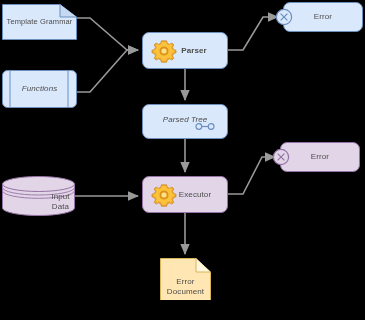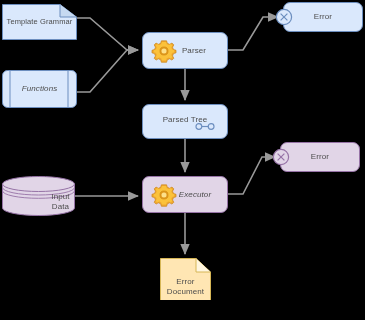--- a/index.html
+++ b/index.html
@@ -146,32 +146,32 @@
 
   <div class="node rbox blue-fill" style="left:142px; top:32px; width:86px; height:37px;">
     <svg class="gear" viewBox="0 0 32 32">
       <g>
         <path d="M16,3.5 l3.2,0 l0.9,3.1 l2.9,1.2 l2.8,-1.6 l2.3,2.3 l-1.6,2.8 l1.2,2.9 l3.1,0.9 l0,3.2 l-3.1,0.9 l-1.2,2.9 l1.6,2.8 l-2.3,2.3 l-2.8,-1.6 l-2.9,1.2 l-0.9,3.1 l-3.2,0 l-3.2,0 l-0.9,-3.1 l-2.9,-1.2 l-2.8,1.6 l-2.3,-2.3 l1.6,-2.8 l-1.2,-2.9 l-3.1,-0.9 l0,-3.2 l3.1,-0.9 l1.2,-2.9 l-1.6,-2.8 l2.3,-2.3 l2.8,1.6 l2.9,-1.2 l0.9,-3.1 z" fill="#f0a830" stroke="#c9820f" stroke-width="0.8" stroke-linejoin="round"></path>
         <path d="M16,5 l2.6,0 l0.8,2.7 l2.5,1 l2.4,-1.3 l1.9,1.9 l-1.3,2.4 l1,2.5 l2.7,0.8 l0,2.6 l-2.7,0.8 l-1,2.5 l1.3,2.4 l-1.9,1.9 l-2.4,-1.3 l-2.5,1 l-0.8,2.7 l-2.6,0 l-2.6,0 l-0.8,-2.7 l-2.5,-1 l-2.4,1.3 l-1.9,-1.9 l1.3,-2.4 l-1,-2.5 l-2.7,-0.8 l0,-2.6 l2.7,-0.8 l1,-2.5 l-1.3,-2.4 l1.9,-1.9 l2.4,1.3 l2.5,-1 l0.8,-2.7 z" fill="#fbc23b"></path>
         <circle cx="16" cy="16" r="5" fill="#e09a1e" stroke="#c9820f" stroke-width="0.7"></circle>
         <circle cx="16" cy="16" r="3.1" fill="#fde08a"></circle>
       </g>
     </svg>
-    <span class="label" style="margin-left:18px;">Parser</span>
+    <span class="label" style="margin-left:18px;font-weight:bold;">Parser</span>
   </div>
 
   <div class="node rbox blue-fill" style="left:283px; top:2px; width:80px; height:30px;">
     <svg class="err-x" viewBox="0 0 18 18">
       <circle cx="9" cy="9" r="7.6" fill="#dae8fc" stroke="#6c8ebf" stroke-width="1.2"></circle>
       <path d="M5.6,5.6 L12.4,12.4 M12.4,5.6 L5.6,12.4" stroke="#6c8ebf" stroke-width="1.2" fill="none"></path>
     </svg>
     <span class="label">Error</span>
   </div>
 
-  <div class="node rbox blue-fill" style="left:142px; top:104px; width:86px; height:35px;">
+  <div class="node rbox blue-fill" style="left:142px; top:104px; width:86px; height:35px;font-style:italic;">
     <span class="label" style="margin-bottom:3px;">Parsed Tree</span>
     <svg class="link-ic" viewBox="0 0 22 10">
       <circle cx="4.2" cy="5" r="3.2" fill="none" stroke="#6c8ebf" stroke-width="1.3"></circle>
       <circle cx="17.8" cy="5" r="3.2" fill="none" stroke="#6c8ebf" stroke-width="1.3"></circle>
       <line x1="7.4" y1="5" x2="14.6" y2="5" stroke="#6c8ebf" stroke-width="1.3"></line>
     </svg>
   </div>
 
   <div class="node cyl" style="left:2px; top:176px; width:73px; height:40px;padding-left:44px;">
     <svg class="cylbody" viewBox="0 0 73 40" preserveAspectRatio="none">
@@ -185,21 +185,21 @@
 
   <div class="node rbox purple-fill" style="left:142px; top:176px; width:86px; height:37px;">
     <svg class="gear" viewBox="0 0 32 32">
       <g>
         <path d="M16,3.5 l3.2,0 l0.9,3.1 l2.9,1.2 l2.8,-1.6 l2.3,2.3 l-1.6,2.8 l1.2,2.9 l3.1,0.9 l0,3.2 l-3.1,0.9 l-1.2,2.9 l1.6,2.8 l-2.3,2.3 l-2.8,-1.6 l-2.9,1.2 l-0.9,3.1 l-3.2,0 l-3.2,0 l-0.9,-3.1 l-2.9,-1.2 l-2.8,1.6 l-2.3,-2.3 l1.6,-2.8 l-1.2,-2.9 l-3.1,-0.9 l0,-3.2 l3.1,-0.9 l1.2,-2.9 l-1.6,-2.8 l2.3,-2.3 l2.8,1.6 l2.9,-1.2 l0.9,-3.1 z" fill="#f0a830" stroke="#c9820f" stroke-width="0.8" stroke-linejoin="round"></path>
         <path d="M16,5 l2.6,0 l0.8,2.7 l2.5,1 l2.4,-1.3 l1.9,1.9 l-1.3,2.4 l1,2.5 l2.7,0.8 l0,2.6 l-2.7,0.8 l-1,2.5 l1.3,2.4 l-1.9,1.9 l-2.4,-1.3 l-2.5,1 l-0.8,2.7 l-2.6,0 l-2.6,0 l-0.8,-2.7 l-2.5,-1 l-2.4,1.3 l-1.9,-1.9 l1.3,-2.4 l-1,-2.5 l-2.7,-0.8 l0,-2.6 l2.7,-0.8 l1,-2.5 l-1.3,-2.4 l1.9,-1.9 l2.4,1.3 l2.5,-1 l0.8,-2.7 z" fill="#fbc23b"></path>
         <circle cx="16" cy="16" r="5" fill="#e09a1e" stroke="#c9820f" stroke-width="0.7"></circle>
         <circle cx="16" cy="16" r="3.1" fill="#fde08a"></circle>
       </g>
     </svg>
-    <span class="label" style="margin-left:20px;font-style:italic;">Executor</span>
+    <span class="label" style="margin-left:20px;">Executor</span>
   </div>
 
   <div class="node rbox purple-fill" style="left:280px; top:142px; width:80px; height:30px;">
     <svg class="err-x" viewBox="0 0 18 18">
       <circle cx="9" cy="9" r="7.6" fill="#e1d5e7" stroke="#9673a6" stroke-width="1.2"></circle>
       <path d="M5.6,5.6 L12.4,12.4 M12.4,5.6 L5.6,12.4" stroke="#9673a6" stroke-width="1.2" fill="none"></path>
     </svg>
     <span class="label">Error</span>
   </div>
 

